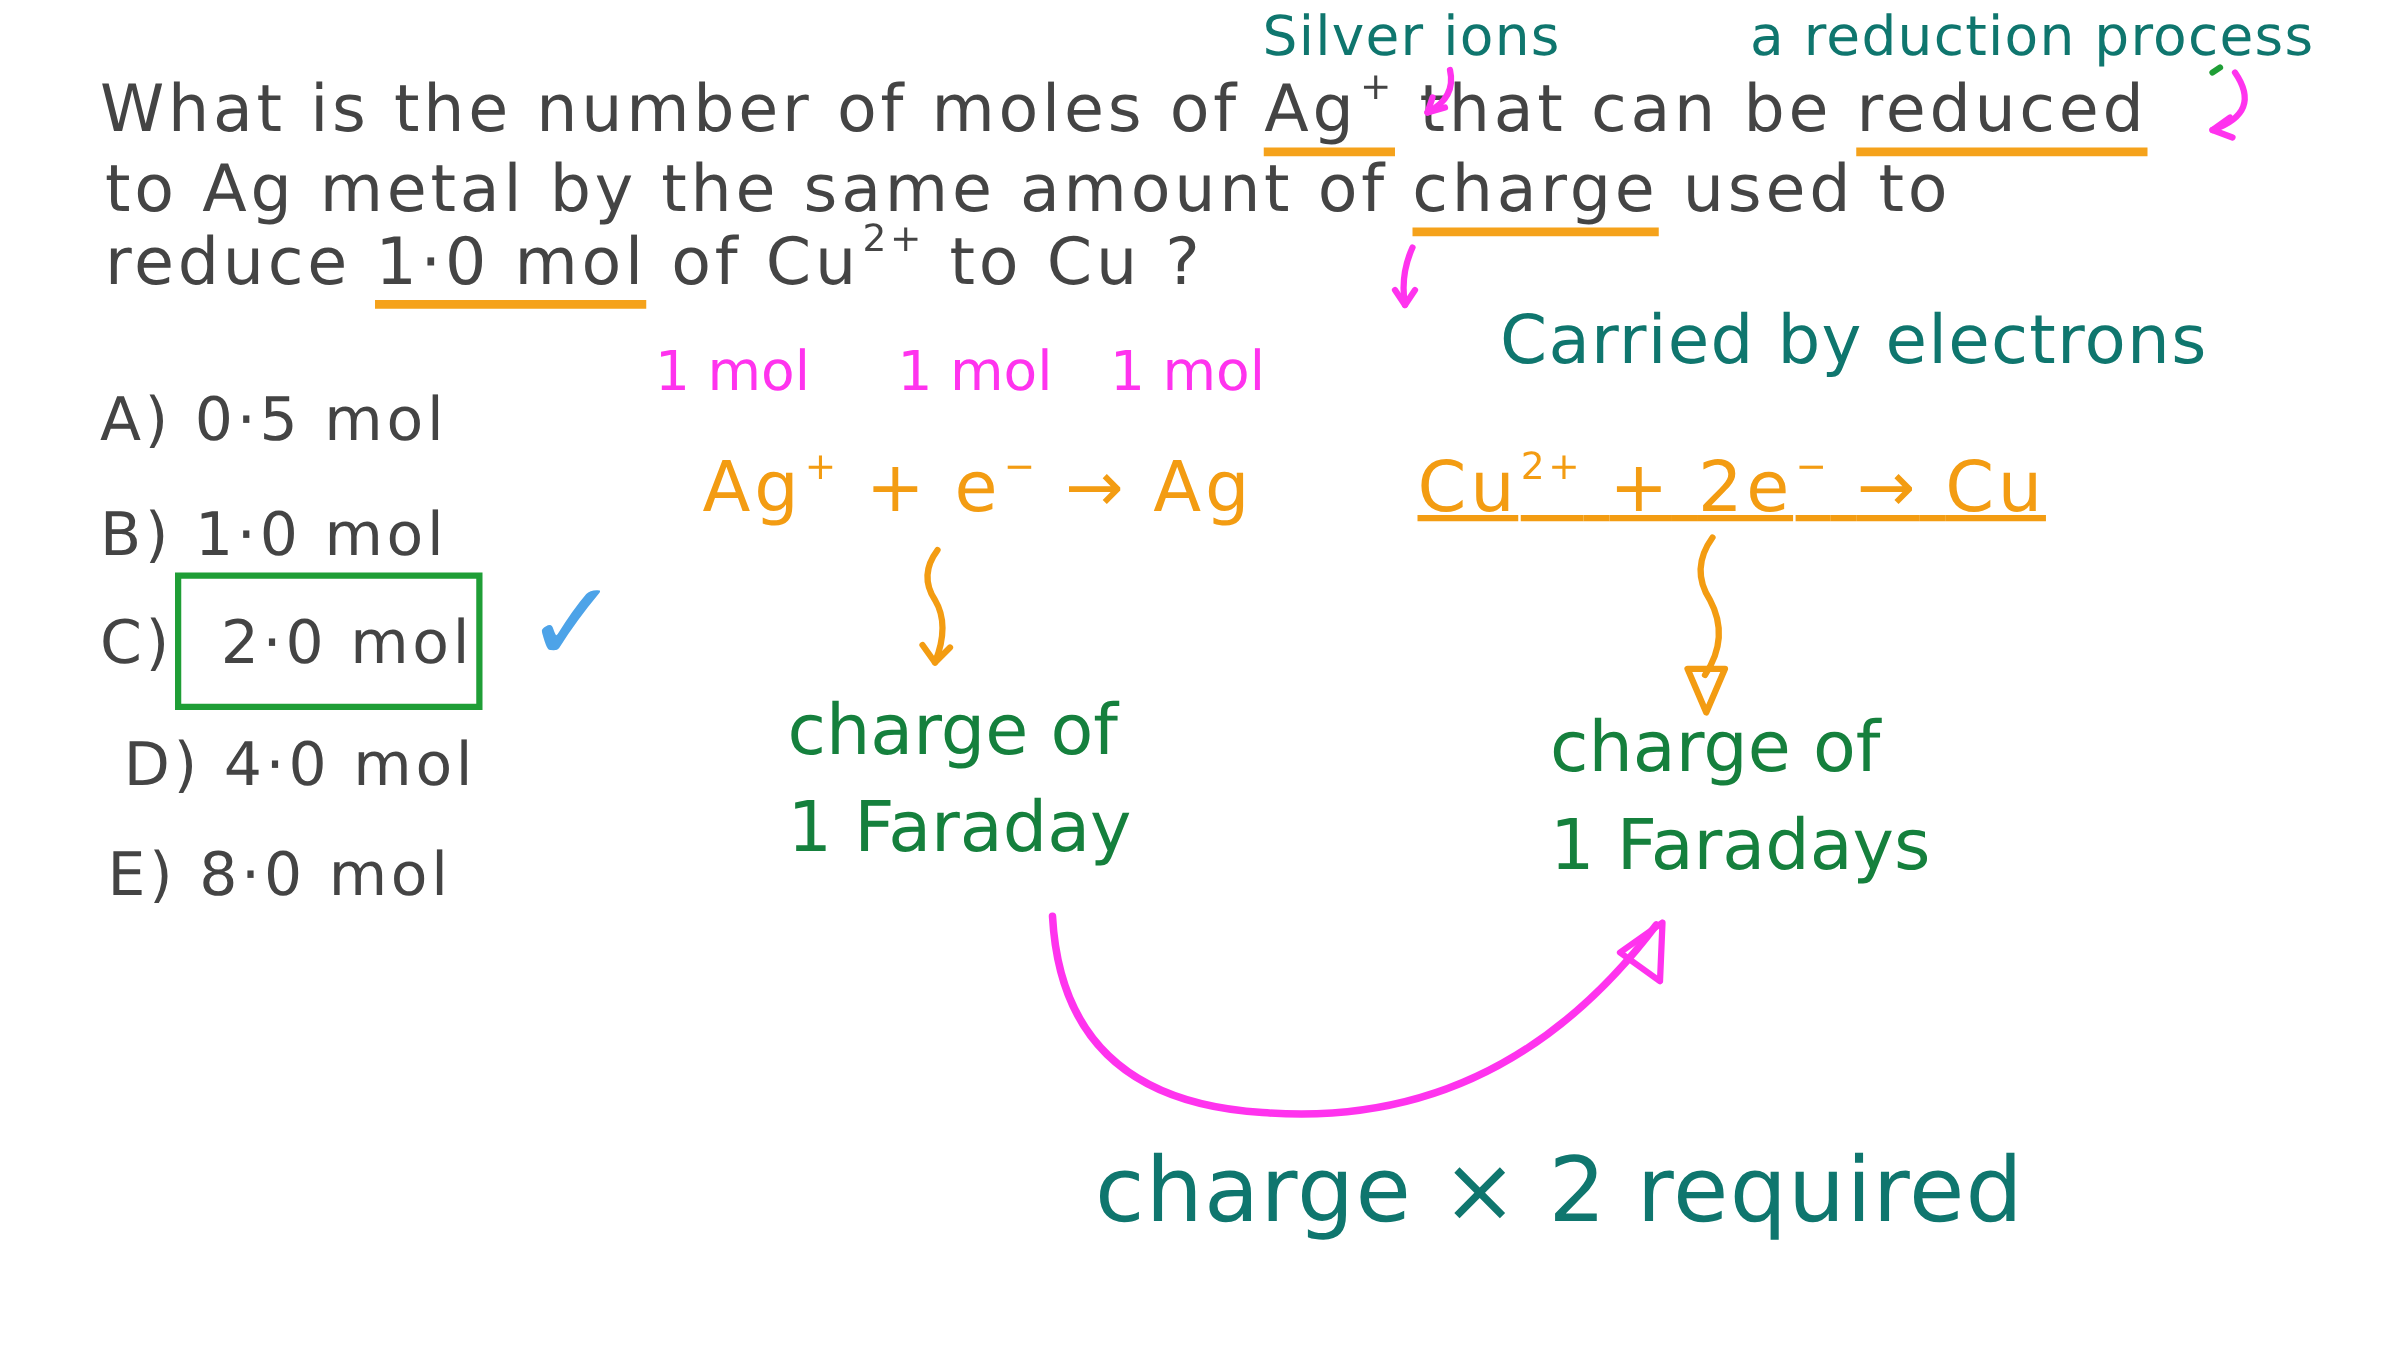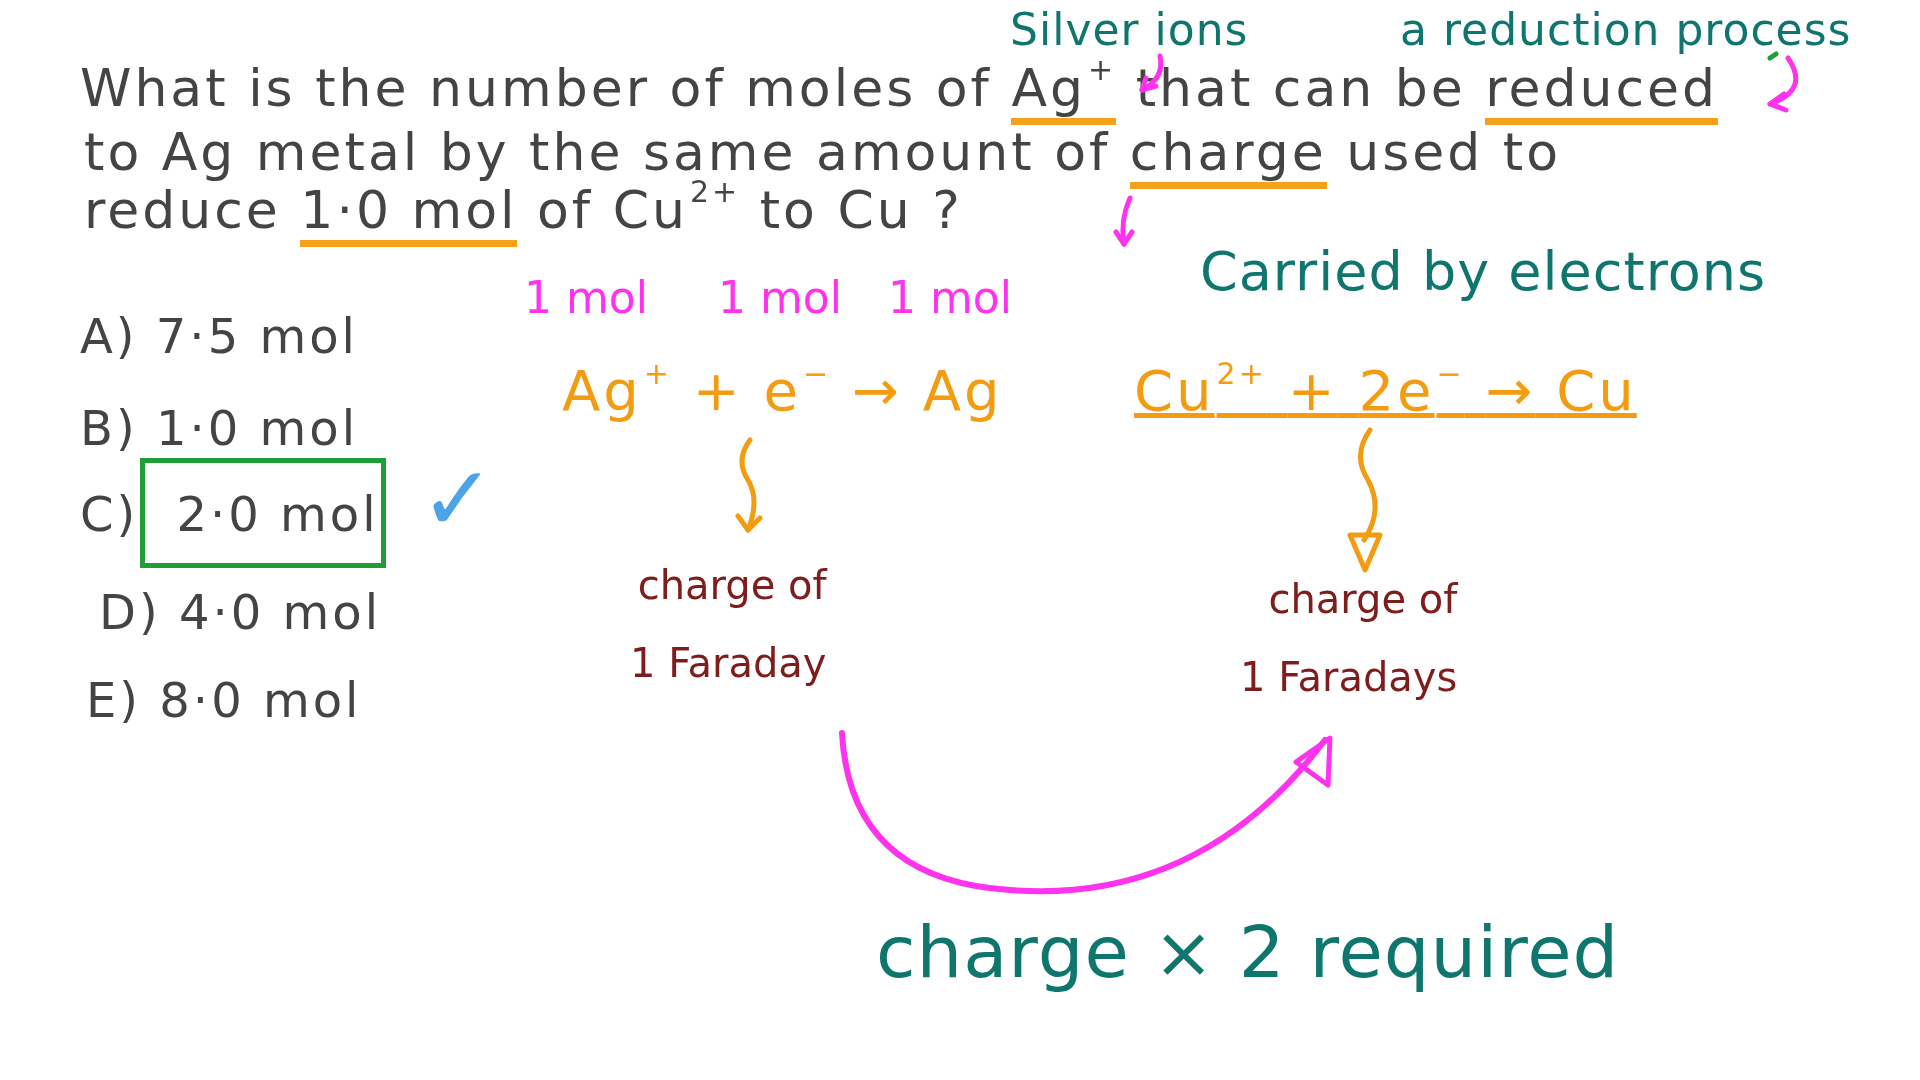--- a/index.html
+++ b/index.html
@@ -8,21 +8,21 @@
       font-family: "DejaVu Sans", sans-serif;
     }
     .abs { position: absolute; white-space: nowrap; }
     .q-line { font-size: 52px; color: #444444; letter-spacing: 3px; }
     .ul { border-bottom: 7px solid #f5a21b; padding-bottom: 0; }
     .choice { font-size: 48px; color: #444444; letter-spacing: 3px; }
     .sup { font-size: 30px; position: relative; top: -26px; margin-left: 2px; }
     .eq { font-size: 56px; color: #f39c12; letter-spacing: 3px; }
     .ann { font-size: 44px; color: #0f766e; letter-spacing: 1px; }
     .mol { font-size: 44px; color: #ff33ee; }
-    .expl { font-size: 40px; color: #7f1d1d; line-height: 78px; text-align: right; }
+    .expl { font-size: 56px; color: #15803d; line-height: 78px; }
     .box { position: absolute; border: 5px solid #1f9e36; }
     svg.overlay { position: absolute; left: 0; top: 0; }
   </style>
 </head>
 <body>
 
 <div class="abs q-line" style="left:80px; top:58px;">
   <span>What is the number of moles of</span>
   <span class="ul"><span>Ag</span><span class="sup">+</span></span>
   <span>that can be</span>
@@ -39,21 +39,21 @@
   <span>of Cu</span><span class="sup">2+</span>
   <span>to Cu ?</span>
 </div>
 
 <div class="abs ann" style="left:1010px; top:4px;">Silver ions</div>
 <div class="abs ann" style="left:1400px; top:4px;">a reduction process</div>
 <div class="abs ann" style="left:1200px; top:240px; font-size:54px;">Carried by electrons</div>
 
 <div class="abs choice" style="left:80px; top:308px;">
   <span>A)</span>
-  <span>7·5 mol</span>
+  <span>0·5 mol</span>
 </div>
 <div class="abs choice" style="left:80px; top:400px;">
   <span>B)</span>
   <span>1·0 mol</span>
 </div>
 <div class="abs choice" style="left:80px; top:486px;">
   <span>C)</span>
   <span style="margin-left:20px;">2·0 mol</span>
 </div>
 <div class="box" style="left:140px; top:458px; width:236px; height:100px;"></div>

